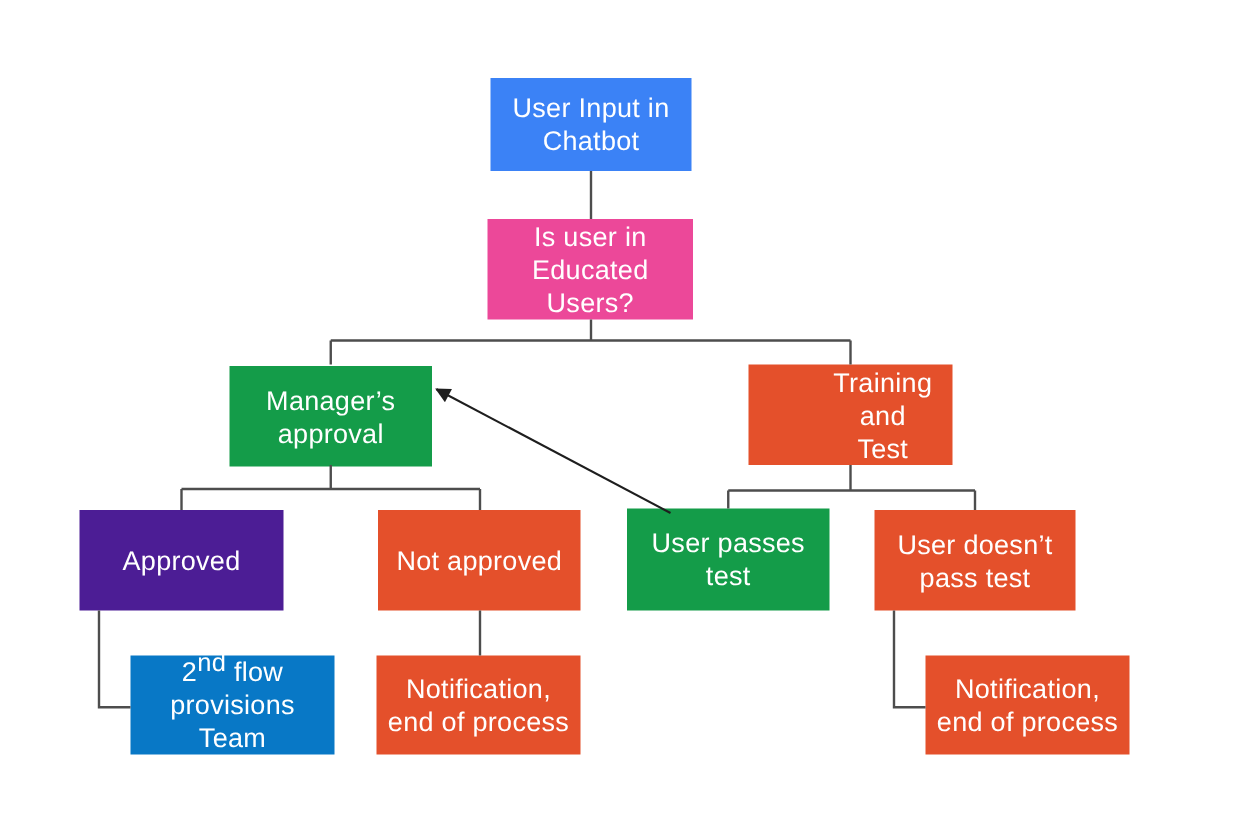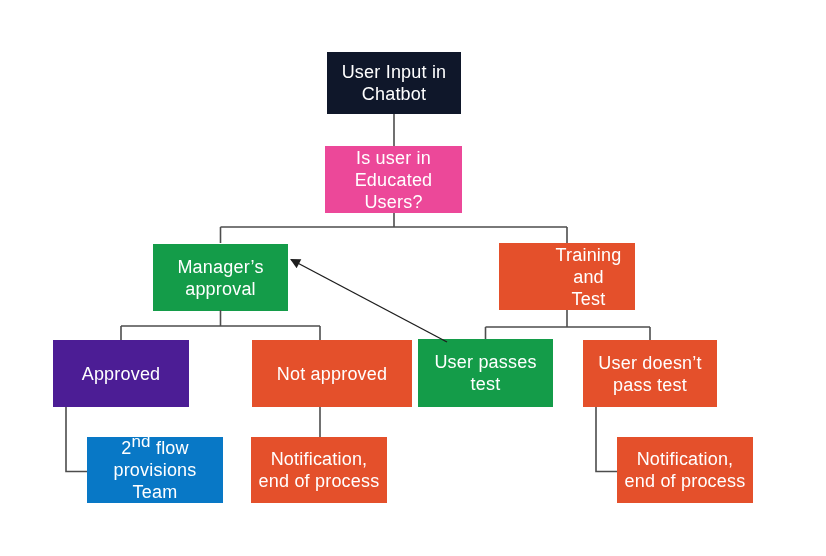--- a/index.html
+++ b/index.html
@@ -23,21 +23,21 @@
     position:absolute; left:0; top:0; width:826px; height:556px;
     pointer-events:none; z-index:2;
   }
   .node { z-index:1; }
 </style>
 </head>
 <body>
 
 <div class="canvas">
 
-  <div class="node teal" style="left: 327px; top: 52px; width: 134px; height: 62px; background: #0f172a;">
+  <div class="node teal" style="left: 327px; top: 52px; width: 134px; height: 62px; background: #3b82f6;">
     <span class="label">User Input in
 Chatbot</span>
   </div>
 
   <div class="node blue" style="left: 325px; top: 146px; width: 137px; height: 67px; background: #ec4899;">
     <span class="label">Is user in
 Educated
 Users?</span>
   </div>
 
@@ -48,21 +48,21 @@
 
   <div class="node orange" style="left: 499px; top: 243px; width: 136px; height: 67px; background: rgb(228, 80, 43); padding-left: 47px;">
     <span class="label">Training and
 Test</span>
   </div>
 
   <div class="node green" style="left: 53px; top: 340px; width: 136px; height: 67px; background: #4c1d95;">
     <span class="label">Approved</span>
   </div>
 
-  <div class="node orange" style="left: 252px; top: 340px; width: 160px; height: 67px; background: rgb(228, 80, 43);">
+  <div class="node orange" style="left: 252px; top: 340px; width: 135px; height: 67px; background: rgb(228, 80, 43);">
     <span class="label">Not approved</span>
   </div>
 
   <div class="node green" style="left: 418px; top: 339px; width: 135px; height: 68px; background: rgb(20, 156, 73);">
     <span class="label">User passes
 test</span>
   </div>
 
   <div class="node orange" style="left: 583px; top: 340px; width: 134px; height: 67px; background: rgb(228, 80, 43);">
     <span class="label">User doesn’t

